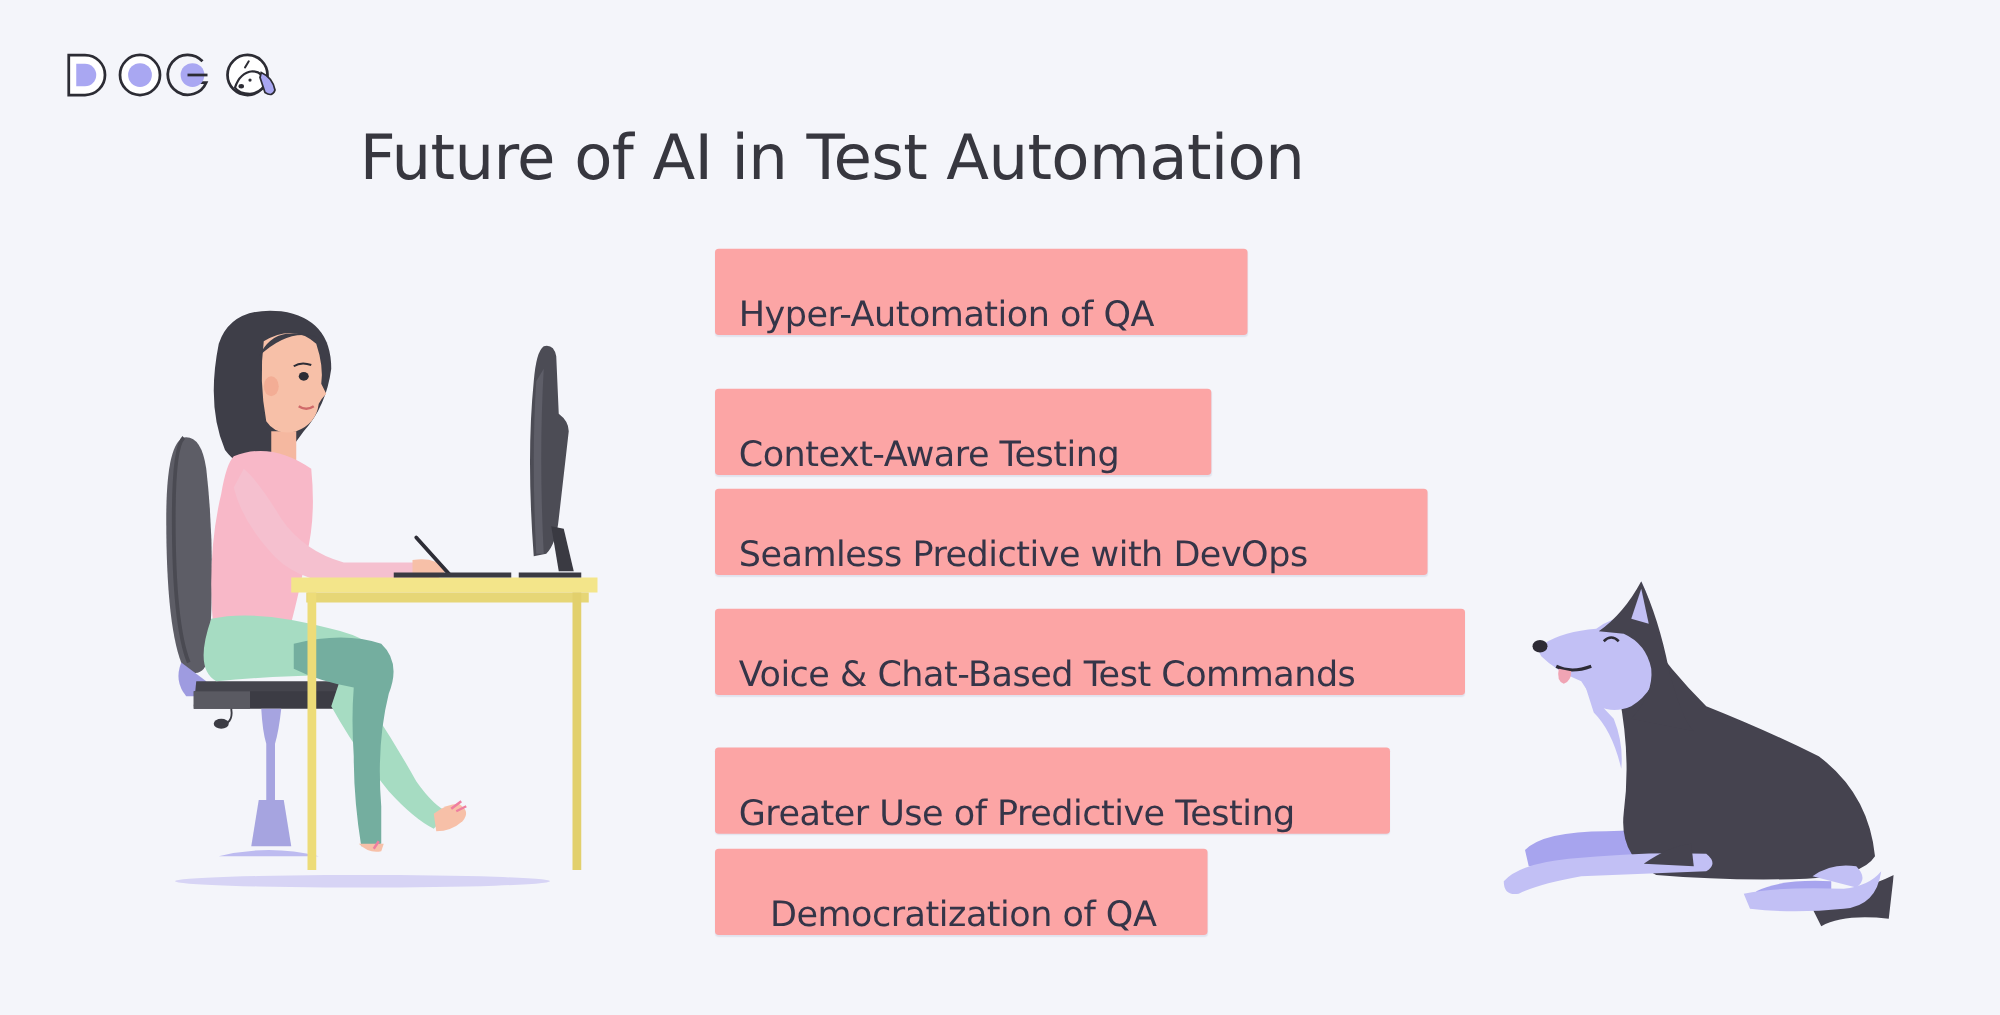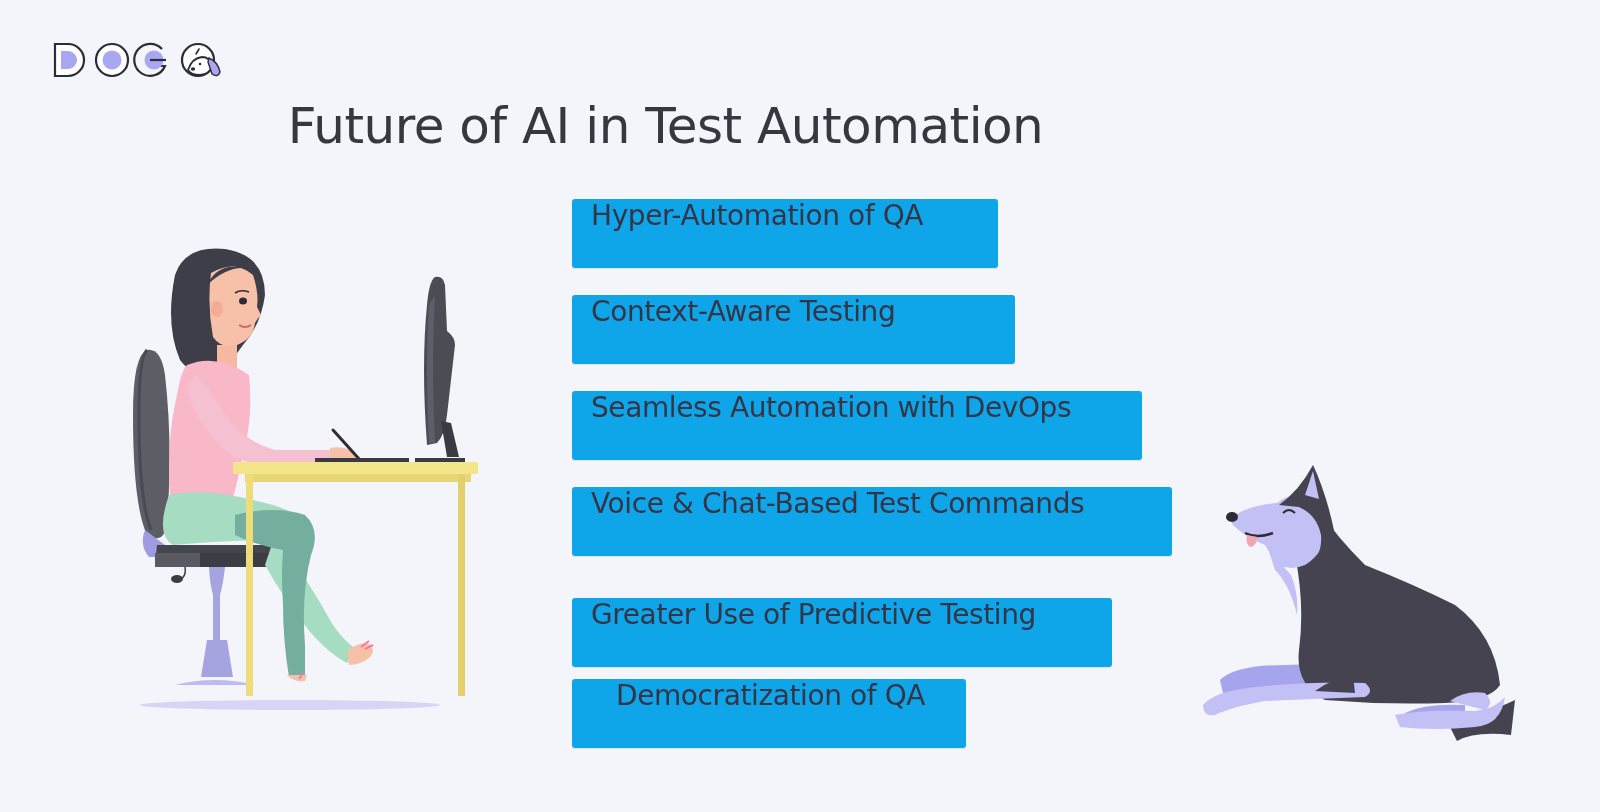--- a/index.html
+++ b/index.html
@@ -37,26 +37,26 @@
     }
     .items {
       position: absolute;
       left: 572px;
       top: 199px;
     }
     .item {
       position: absolute;
       left: 0;
       height: 69px;
-      background: #0ea5e9;
+      background: #fca5a5;
       border-radius: 3px;
       box-sizing: border-box;
       padding-left: 19px;
       display: flex;
-      align-items: flex-start;
+      align-items: flex-end;
       font-family: "DejaVu Sans", sans-serif;
       font-size: 28px;
       letter-spacing: -0.4px;
       color: #353548;
       white-space: nowrap;
       box-shadow: 0 1px 1px rgba(120,120,170,0.15);
     }
     .illus {
       position: absolute;
     }
@@ -147,25 +147,25 @@
 
   <path d="M310 32 Q318 30 320 40 L322 86 Q330 92 330 100 L322 170 Q320 190 312 198 L302 200 Q296 120 302 60 Q304 36 310 32 Z" fill="#4c4c55"></path>
   <path d="M304 60 Q300 120 304 198 L310 198 Q306 120 310 50 Z" fill="#5e5e68"></path>
   <path d="M316 176 L322 212 L334 212 L326 178 Z" fill="#3a3a42"></path>
 </svg>
 
 <div class="items">
   <div class="item" style="top:0px; width:426px;">
     <span>Hyper-Automation of QA</span>
   </div>
-  <div class="item" style="top:96px; width:443px;">
+  <div class="item" style="top:112px; width:397px;">
     <span>Context-Aware Testing</span>
   </div>
   <div class="item" style="top:192px; width:570px;">
-    <span>Seamless Automation with DevOps</span>
+    <span>Seamless Predictive with DevOps</span>
   </div>
   <div class="item" style="top:288px; width:600px;">
     <span>Voice &amp; Chat-Based Test Commands</span>
   </div>
   <div class="item" style="top:384px; width:540px;margin-top:15px;">
     <span>Greater Use of Predictive Testing</span>
   </div>
   <div class="item" style="top:480px; width:394px;padding-left:44px;">
     <span>Democratization of QA</span>
   </div>

